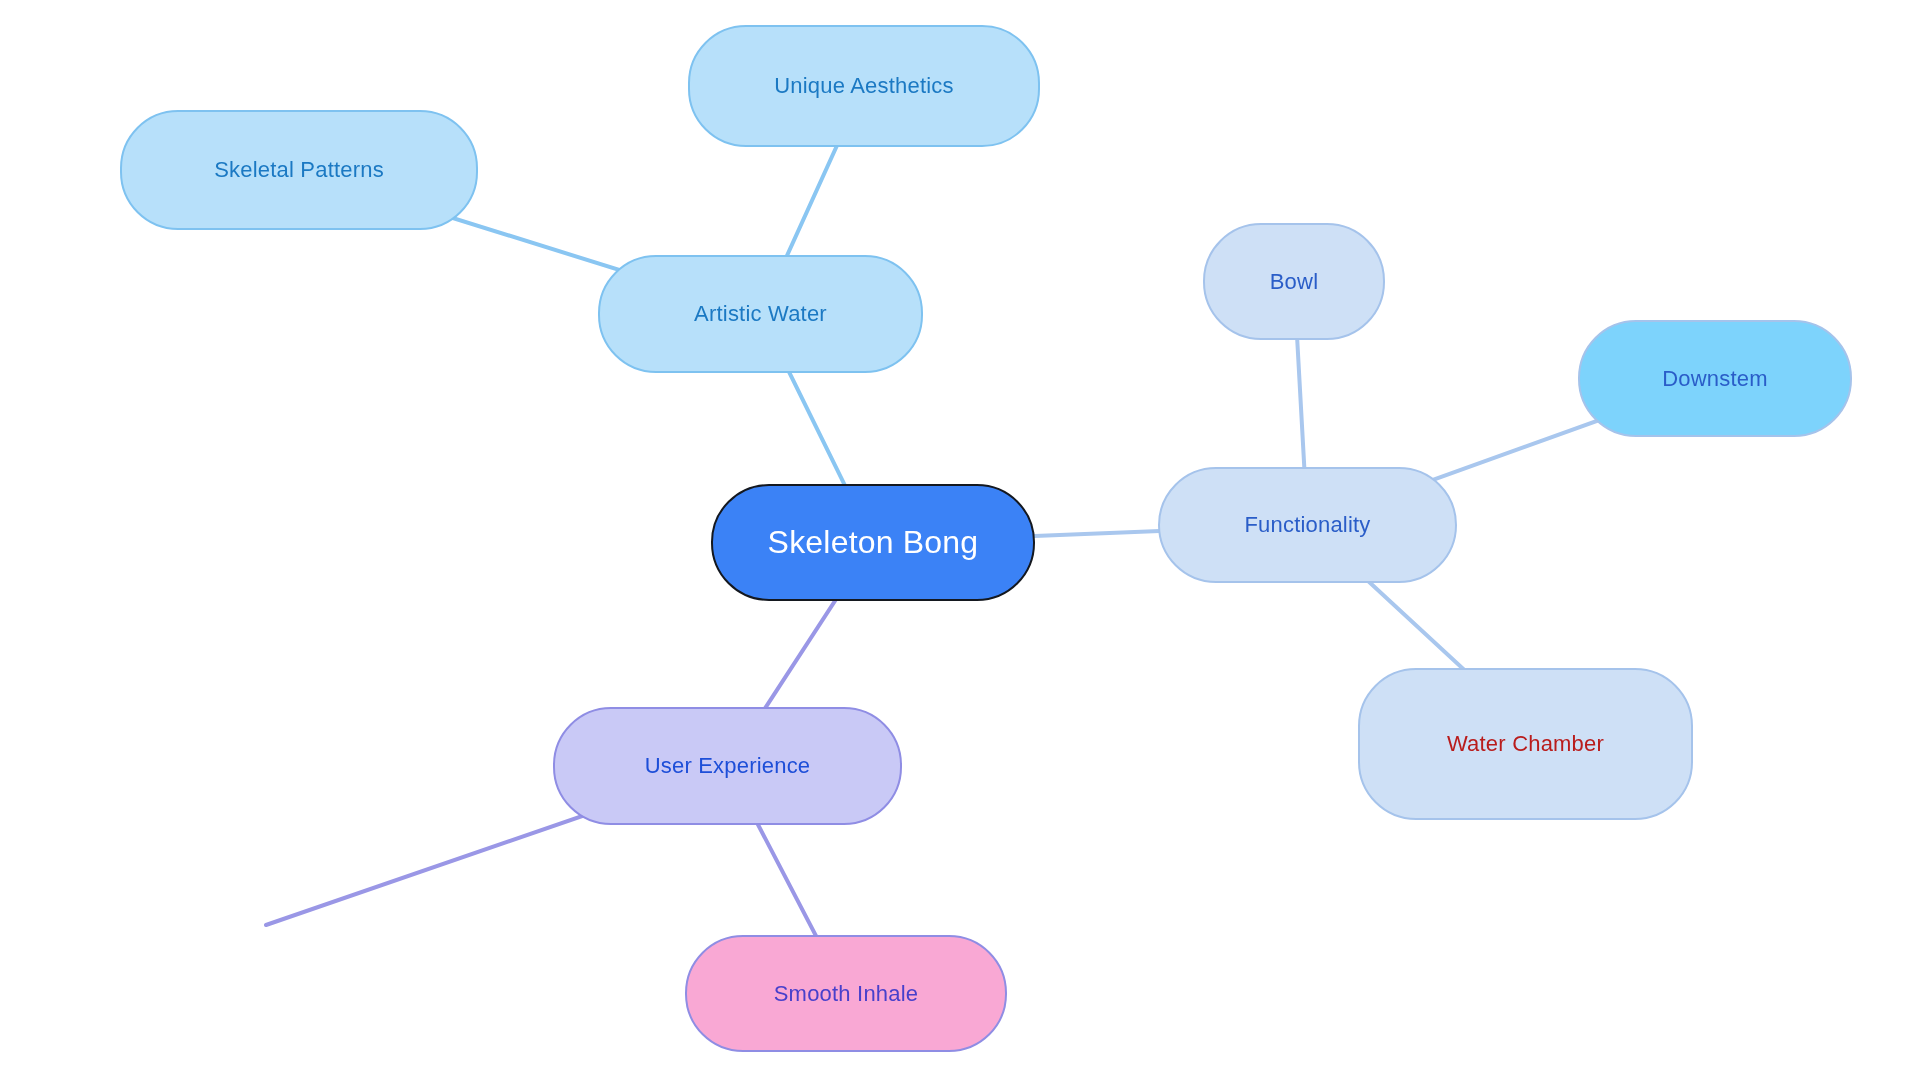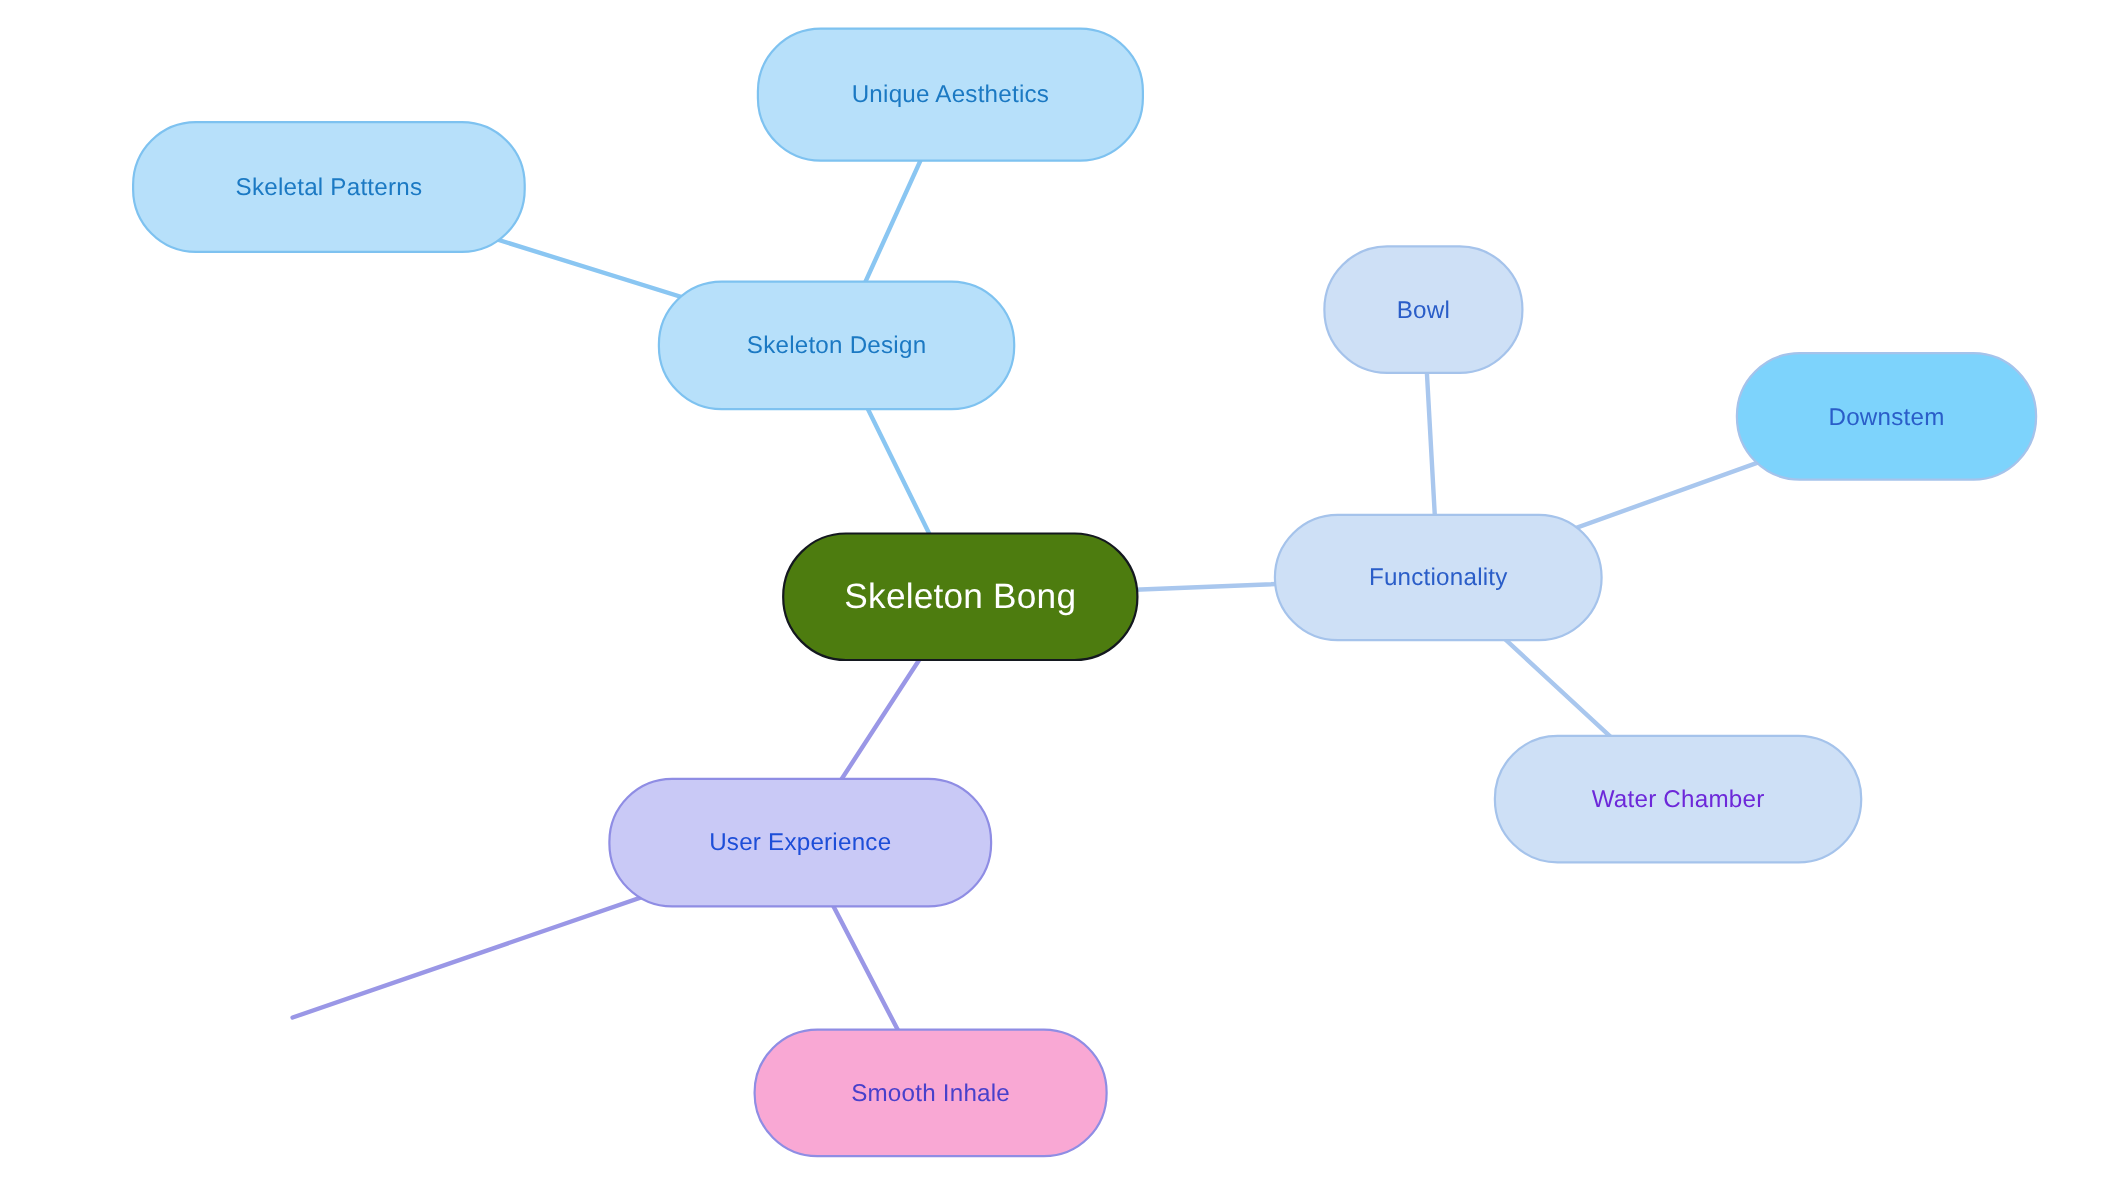--- a/index.html
+++ b/index.html
@@ -55,42 +55,42 @@
       <line x1="760.5" y1="314" x2="864" y2="86" stroke="#8AC6F2" stroke-width="4" stroke-linecap="round"></line>
       <line x1="873" y1="542.5" x2="1307.5" y2="525" stroke="#A9C7EE" stroke-width="4" stroke-linecap="round"></line>
       <line x1="1307.5" y1="525" x2="1294" y2="281.5" stroke="#A9C7EE" stroke-width="4" stroke-linecap="round"></line>
       <line x1="1307.5" y1="525" x2="1715" y2="378.5" stroke="#A9C7EE" stroke-width="4" stroke-linecap="round"></line>
       <line x1="1307.5" y1="525" x2="1525.5" y2="726.5" stroke="#A9C7EE" stroke-width="4" stroke-linecap="round"></line>
       <line x1="873" y1="542.5" x2="727.5" y2="766" stroke="#9A97E6" stroke-width="4" stroke-linecap="round"></line>
       <line x1="727.5" y1="766" x2="266" y2="925" stroke="#9A97E6" stroke-width="4" stroke-linecap="round"></line>
       <line x1="727.5" y1="766" x2="846" y2="993.5" stroke="#9A97E6" stroke-width="4" stroke-linecap="round"></line>
     </svg>
 
-  <div class="node node--root" style="left: 711px; top: 484px; width: 324px; height: 117px; background: #4d7c0f; border-color: rgb(20, 24, 31); color: rgb(255, 255, 255);">
+  <div class="node node--root" style="left: 711px; top: 484px; width: 324px; height: 117px; background: #3b82f6; border-color: rgb(20, 24, 31); color: rgb(255, 255, 255);">
     <span class="node-label">Skeleton Bong</span>
   </div>
   <div class="node" style="left: 598px; top: 255px; width: 325px; height: 118px; background: rgb(183, 224, 250); border-color: rgb(126, 194, 240); color: rgb(27, 121, 195);">
-    <span class="node-label">Skeleton Design</span>
+    <span class="node-label">Artistic Water</span>
   </div>
   <div class="node" style="left: 120px; top: 110px; width: 358px; height: 120px; background: rgb(183, 224, 250); border-color: rgb(126, 194, 240); color: rgb(27, 121, 195);">
     <span class="node-label">Skeletal Patterns</span>
   </div>
   <div class="node" style="left: 688px; top: 25px; width: 352px; height: 122px; background: rgb(183, 224, 250); border-color: rgb(126, 194, 240); color: rgb(27, 121, 195);">
     <span class="node-label">Unique Aesthetics</span>
   </div>
   <div class="node" style="left: 1158px; top: 467px; width: 299px; height: 116px; background: rgb(206, 224, 246); border-color: rgb(165, 195, 235); color: rgb(42, 93, 200);">
     <span class="node-label">Functionality</span>
   </div>
   <div class="node" style="left: 1203px; top: 223px; width: 182px; height: 117px; background: rgb(206, 224, 246); border-color: rgb(165, 195, 235); color: rgb(42, 93, 200); align-items: center;">
     <span class="node-label">Bowl</span>
   </div>
   <div class="node" style="left: 1578px; top: 320px; width: 274px; height: 117px; background: #7dd3fc; border-color: rgb(165, 195, 235); color: rgb(42, 93, 200);">
     <span class="node-label">Downstem</span>
   </div>
-  <div class="node" style="left: 1358px; top: 668px; width: 335px; height: 117px; background: rgb(206, 224, 246); border-color: rgb(165, 195, 235); color: #6d28d9;">
+  <div class="node" style="left: 1358px; top: 668px; width: 335px; height: 152px; background: rgb(206, 224, 246); border-color: rgb(165, 195, 235); color: #b91c1c;">
     <span class="node-label">Water Chamber</span>
   </div>
   <div class="node" style="left: 553px; top: 707px; width: 349px; height: 118px; background: rgb(201, 201, 246); border-color: rgb(143, 141, 228); color: #1d4ed8;">
     <span class="node-label">User Experience</span>
   </div>
   <div class="node" style="left: 685px; top: 935px; width: 322px; height: 117px; background: #f9a8d4; border-color: rgb(143, 141, 228); color: rgb(72, 64, 203);">
     <span class="node-label">Smooth Inhale</span>
   </div>
 </div>
 

